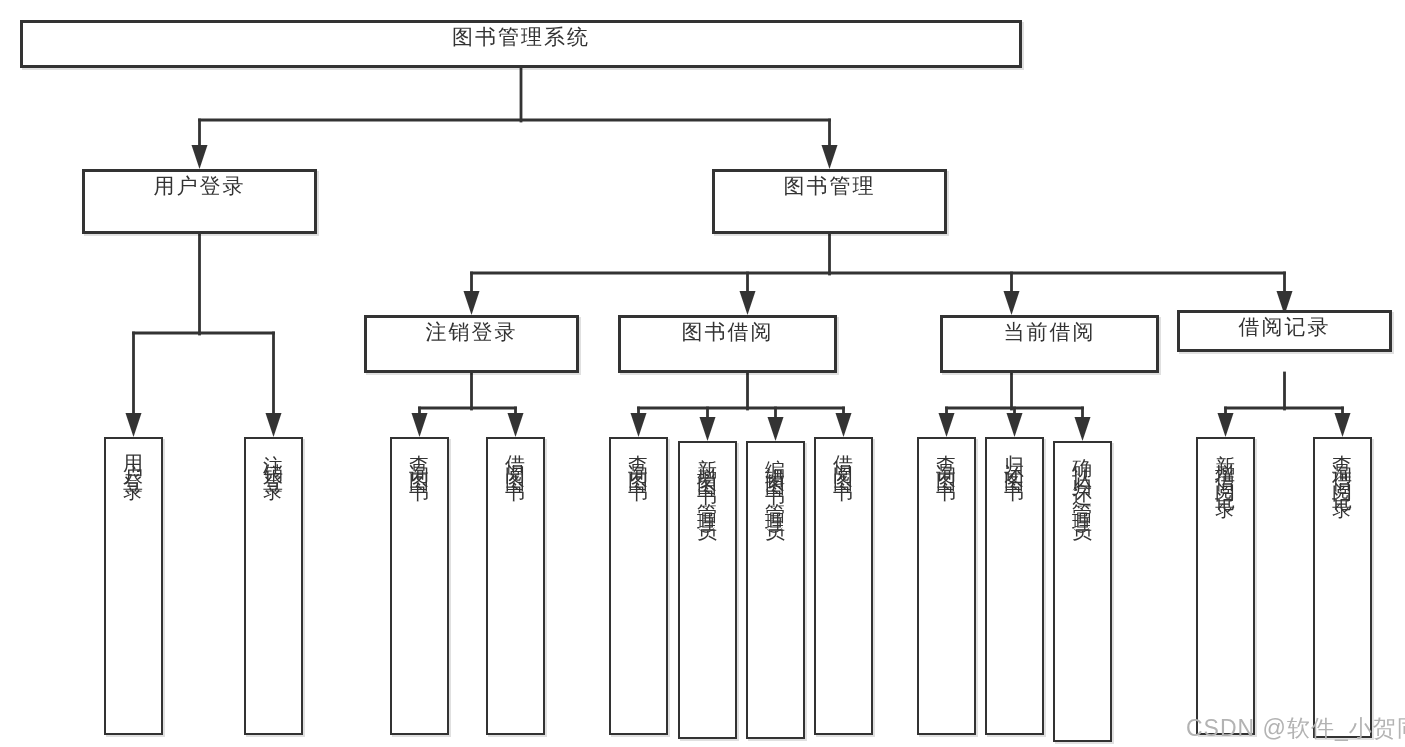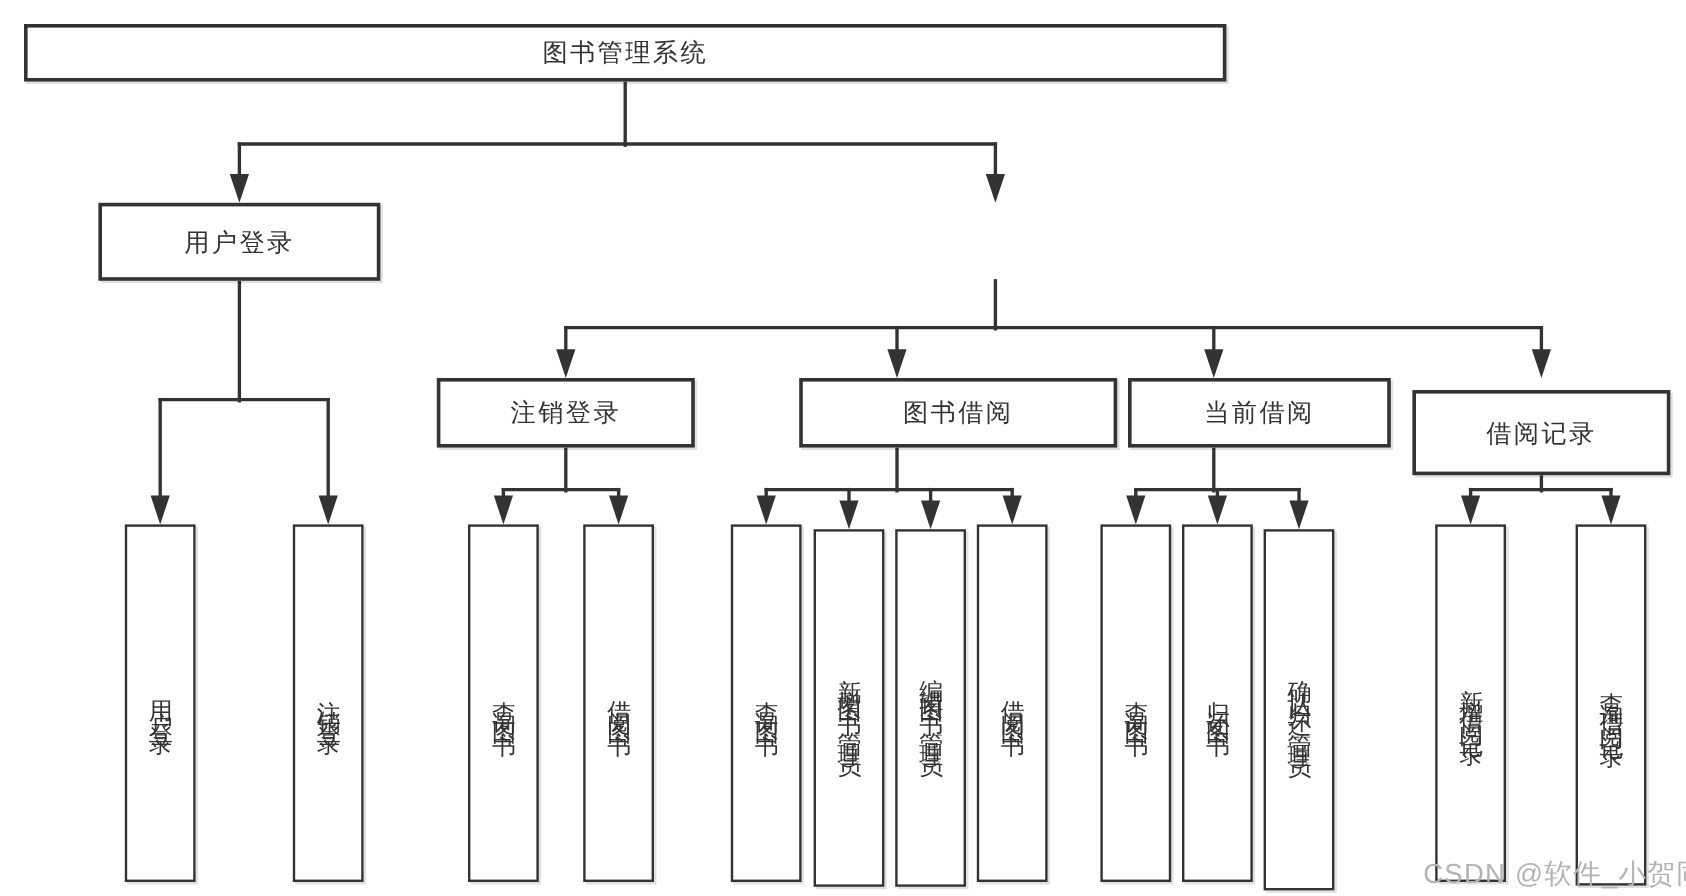--- a/index.html
+++ b/index.html
@@ -8,21 +8,21 @@
     background:var(--background,#fff);
     font-family:"Liberation Sans",sans-serif;
     color:var(--text,#333);
   }
   .wires{position:absolute;left:0;top:0;z-index:1;}
   .wire{stroke:var(--line,#333);stroke-width:2.8;fill:none;stroke-linecap:square;}
   .arrowhead{fill:var(--line,#333);stroke:none;}
   .node{
     position:absolute;z-index:2;box-sizing:border-box;
     background:#fff;border:3px solid var(--box-border,#333);
-    display:flex;align-items:center;justify-content:center;
+    display:flex;justify-content:center;
     font-size:21px;letter-spacing:2px;
     box-shadow:2px 2px 0 rgba(0,0,0,0.12);
   }
   .node .label{white-space:nowrap;}
   .leaf{border-width:2.5px;}
   .leaf .label{
     writing-mode:vertical-rl;
     font-size:20px;letter-spacing:9px;line-height:1;
     white-space:nowrap;
   }
@@ -113,31 +113,34 @@
     </g>
   </svg>
 
   <div class="node" style="left:20px;top:20px;width:1002px;height:48px">
     <span class="label">图书管理系统</span>
   </div>
 
   <div class="node" style="left:82px;top:169px;width:235px;height:65px">
     <span class="label">用户登录</span>
   </div>
+  <div class="node" style="left:712px;top:169px;width:235px;height:65px">
+    <span class="label">图书管理</span>
+  </div>
 
   <div class="node" style="left:364px;top:315px;width:215px;height:58px">
     <span class="label">注销登录</span>
   </div>
-  <div class="node" style="left:666px;top:315px;width:265px;height:58px">
+  <div class="node" style="left:618px;top:315px;width:219px;height:58px">
     <span class="label">图书借阅</span>
   </div>
   <div class="node" style="left:940px;top:315px;width:219px;height:58px">
     <span class="label">当前借阅</span>
   </div>
-  <div class="node" style="left:1177px;top:325px;width:215px;height:71px">
+  <div class="node" style="left:1177px;top:310px;width:215px;height:42px">
     <span class="label">借阅记录</span>
   </div>
 
   <div class="node leaf" style="left:104px;top:437px;width:59px;height:298px">
     <span class="label">用户登录</span>
   </div>
   <div class="node leaf" style="left:244px;top:437px;width:59px;height:298px">
     <span class="label">注销登录</span>
   </div>
 

